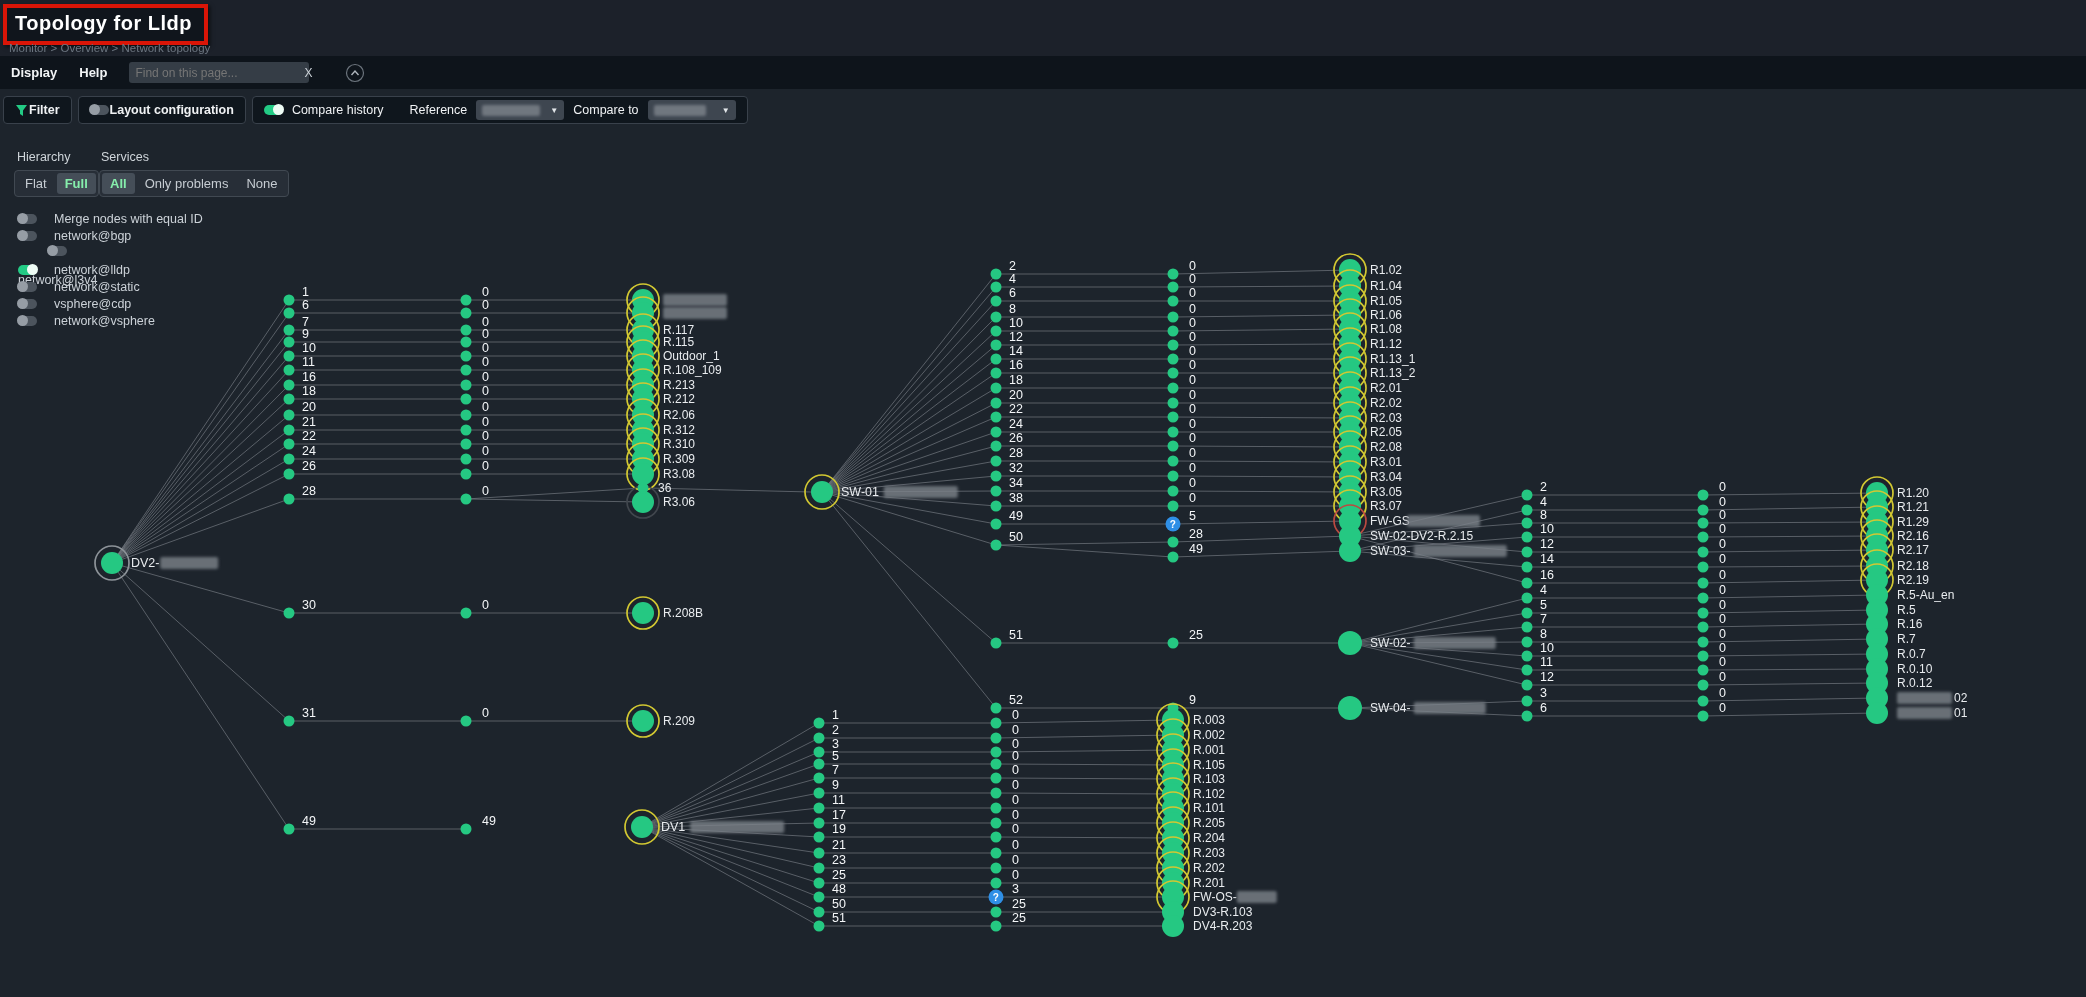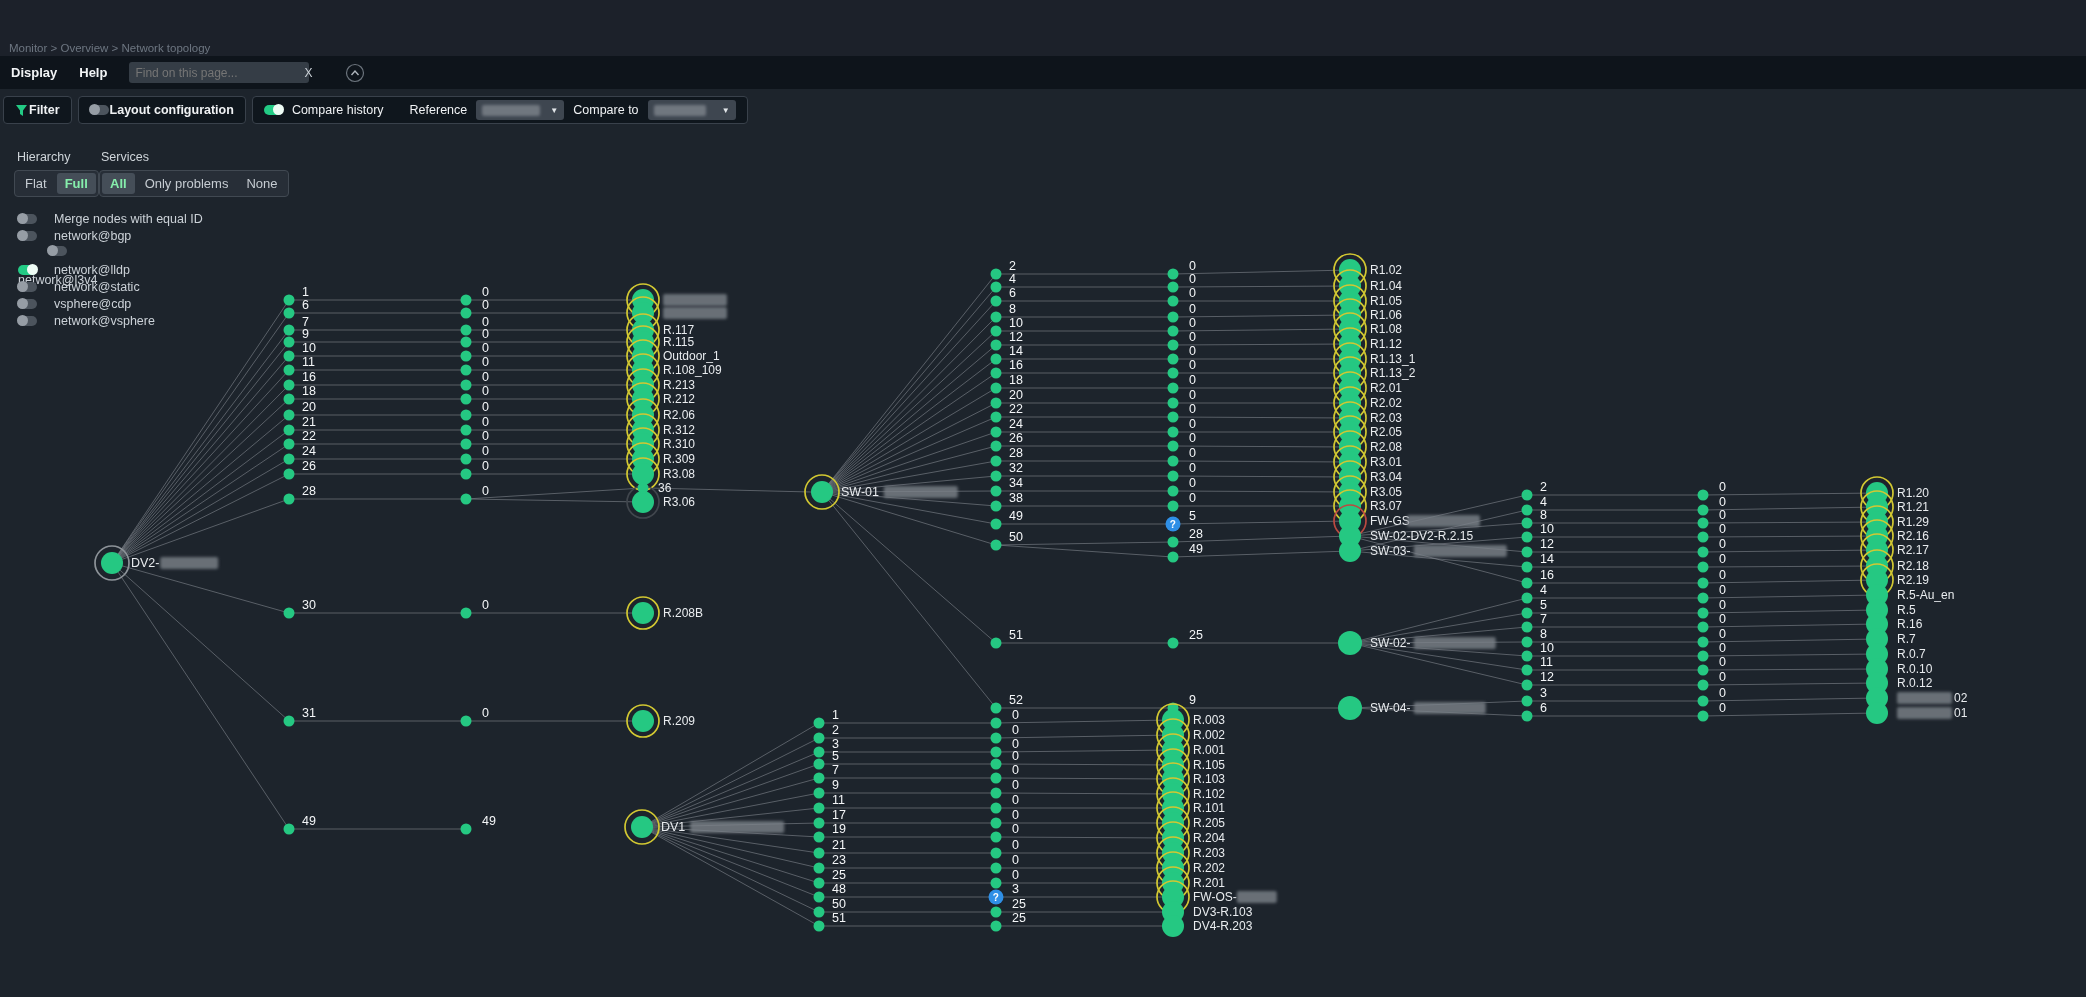--- a/index.html
+++ b/index.html
@@ -71,20 +71,21 @@
   .toggle-row{position:absolute;display:flex;align-items:center;gap:17px;}
   .toggle-row .lbl{font-size:12.5px;color:#ccd2d8;}
   
   #graph{position:absolute;top:0;left:0;}
   #graph text{font-family:"Liberation Sans",sans-serif;}
 </style>
 </head>
 <body>
 
 <div class="titlebar">
+  <div class="title-box">Topology for Lldp</div>
   <div class="breadcrumb">Monitor &gt; Overview &gt; Network topology</div>
 </div>
 
 <div class="menubar">
   <span class="menu-item">Display</span>
   <span class="menu-item">Help</span>
   <div class="searchbox">
     <input type="text" placeholder="Find on this page..." style="">
     <span class="xbtn">X</span>
   </div>

